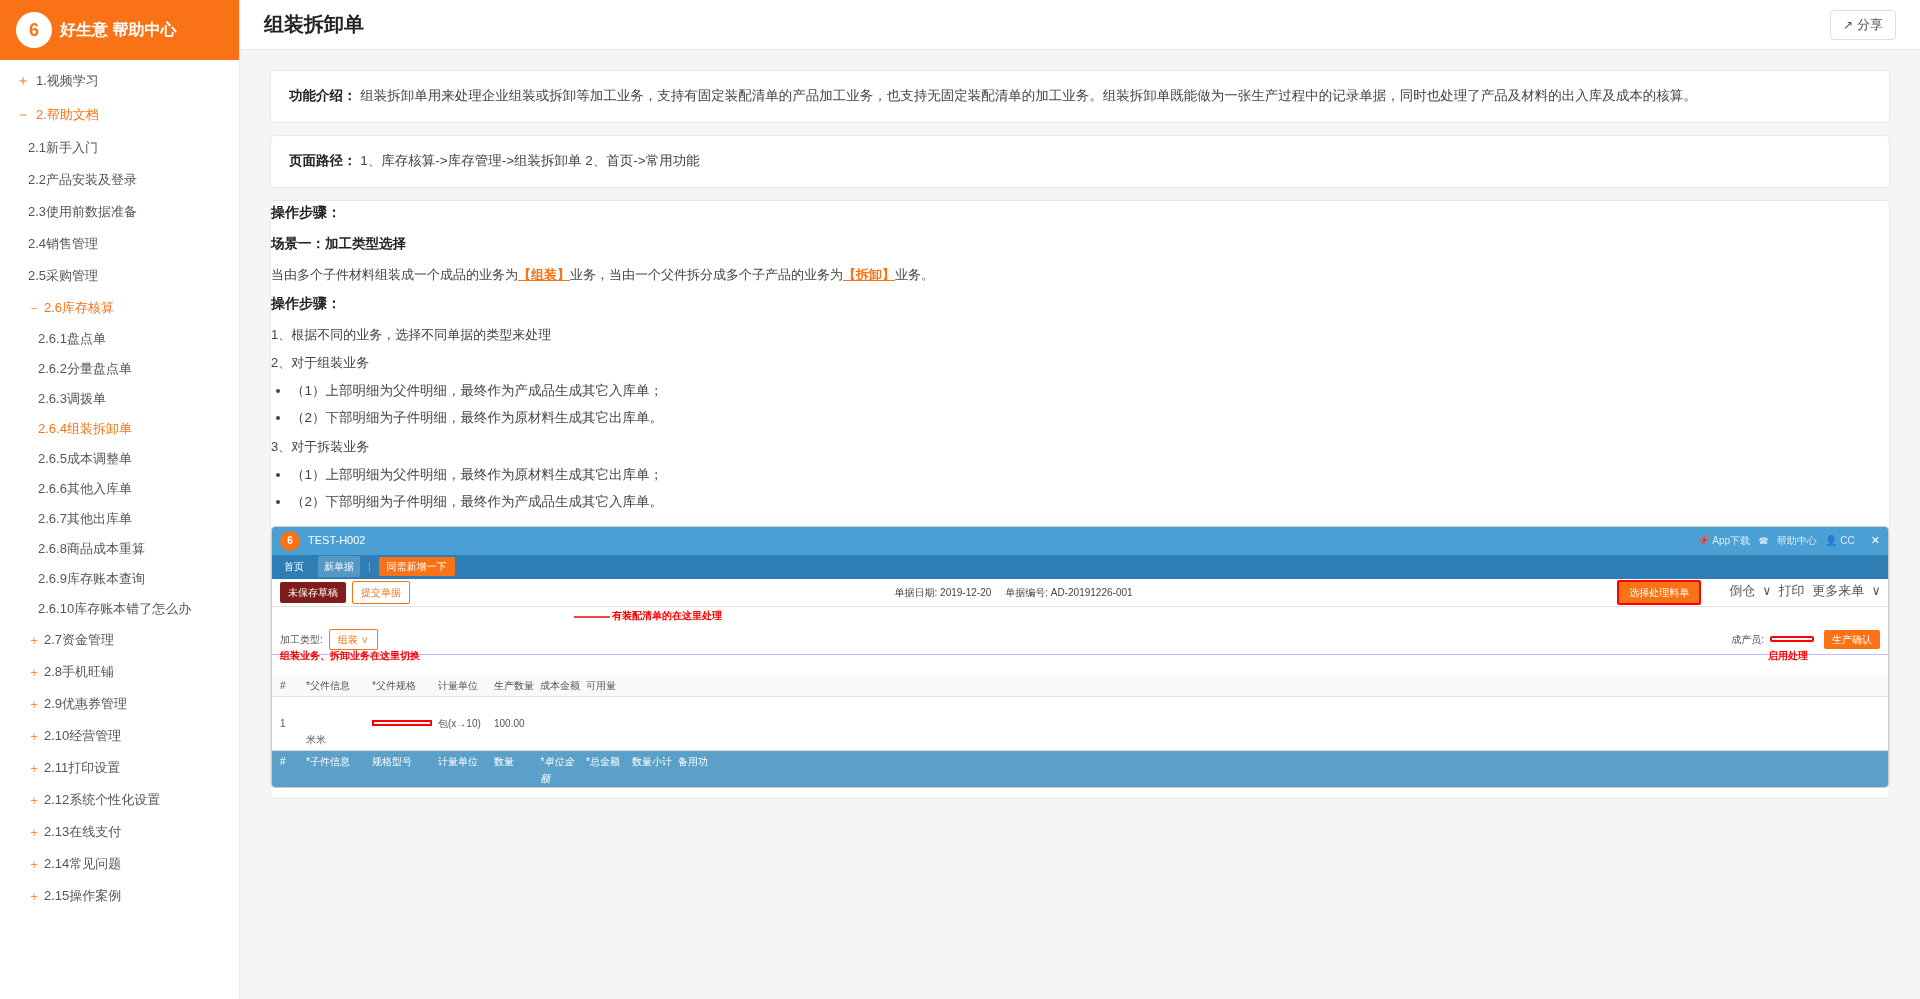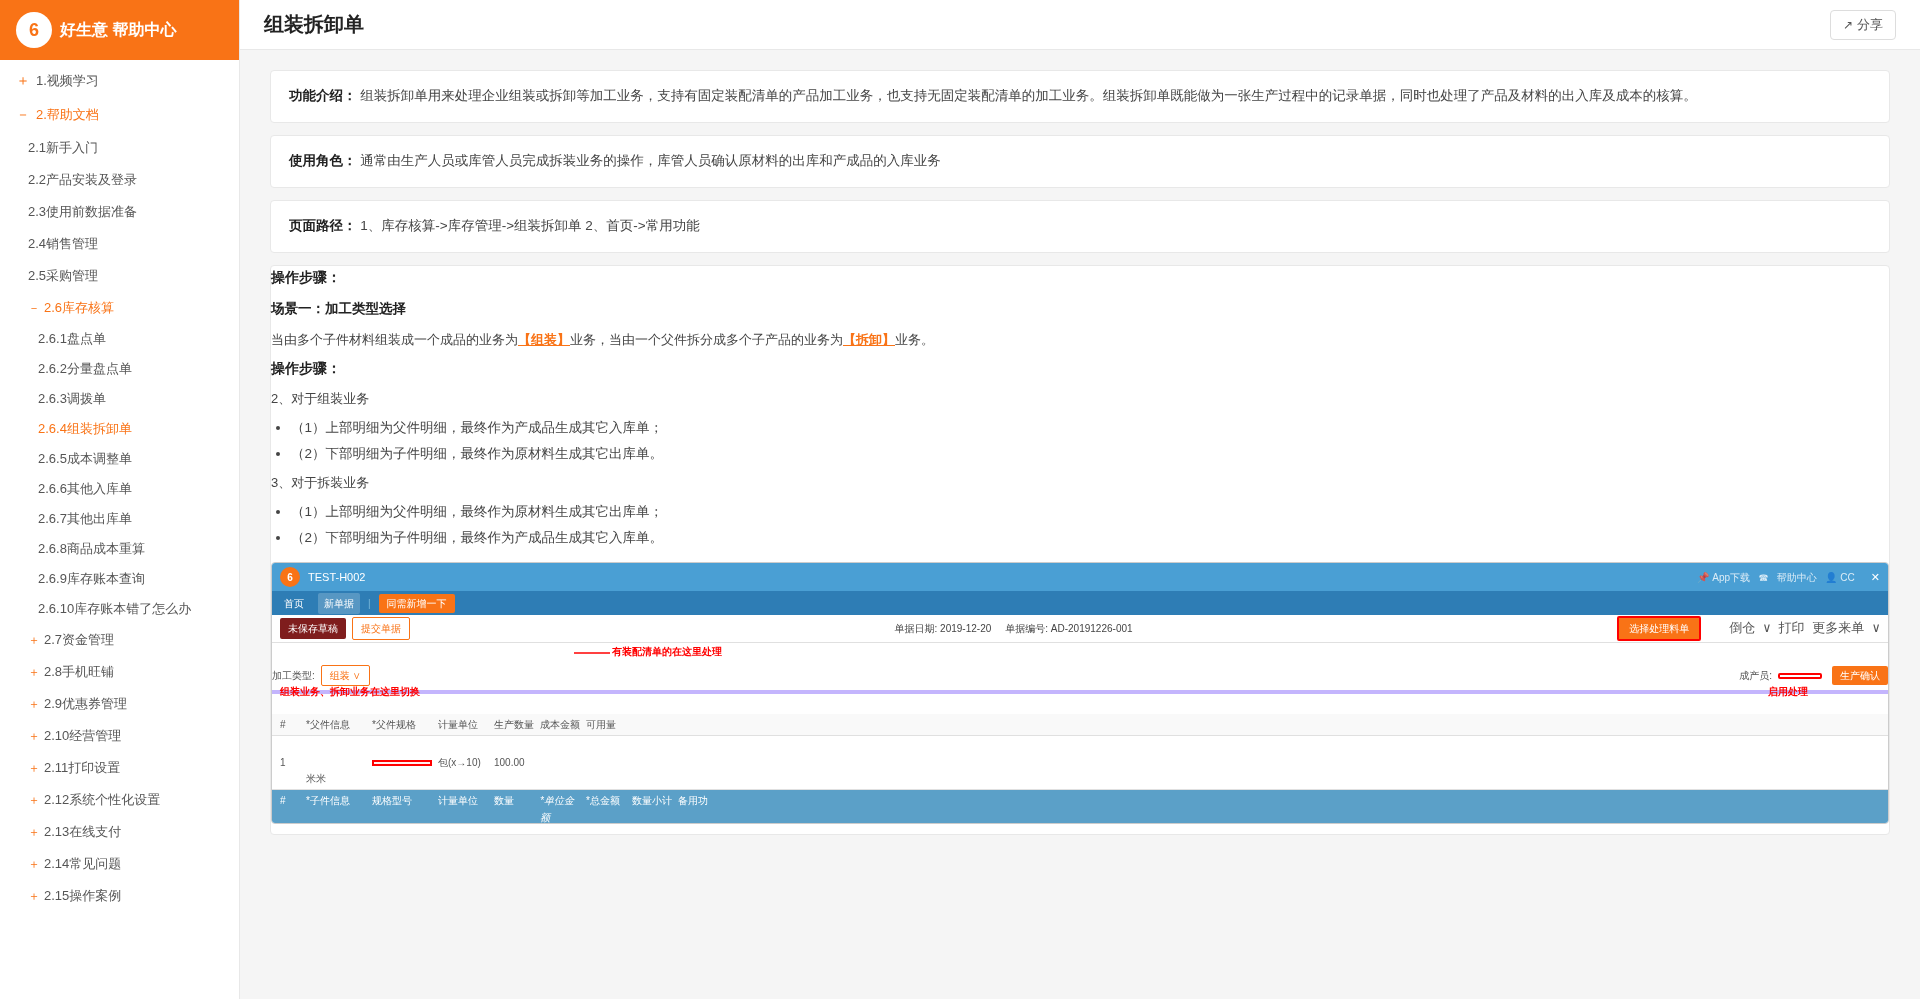--- a/index.html
+++ b/index.html
@@ -355,43 +355,40 @@
     </button>
   </div>
 
   <div id="content-area">
 
     <div class="content-block">
       <span class="section-label">功能介绍：</span>
       <span>组装拆卸单用来处理企业组装或拆卸等加工业务，支持有固定装配清单的产品加工业务，也支持无固定装配清单的加工业务。组装拆卸单既能做为一张生产过程中的记录单据，同时也处理了产品及材料的出入库及成本的核算。</span>
     </div>
 
-    <div class="content-block">
-      <span class="section-label">使用角色：</span>
-      <span>通常由生产人员或库管人员完成拆装业务的操作，库管人员确认原材料的出库和产成品的入库业务</span>
-    </div>
 
     <div class="content-block">
       <span class="section-label">页面路径：</span>
       <span>1、库存核算-&gt;库存管理-&gt;组装拆卸单 2、首页-&gt;常用功能</span>
     </div>
 
     <div class="content-block operations-section">
       <div class="op-step-title">操作步骤：</div>
 
       <div class="op-scene-title">
         <span>场景一：加工类型选择</span>
       </div>
 
       <div class="op-text">
         当由多个子件材料组装成一个成品的业务为<span class="orange-bold underline">【组装】</span>业务，当由一个父件拆分成多个子产品的业务为<span class="orange-bold underline">【拆卸】</span>业务。
       </div>
 
       <div class="op-step-title">操作步骤：</div>
 
+      <div class="op-text">1、根据不同的业务，选择不同单据的类型来处理</div>
 
       <div class="op-text">2、对于组装业务</div>
       <ul class="op-sub-list">
         <li>（1）上部明细为父件明细，最终作为产成品生成其它入库单；</li>
         <li>（2）下部明细为子件明细，最终作为原材料生成其它出库单。</li>
       </ul>
 
       <div class="op-text">3、对于拆装业务</div>
       <ul class="op-sub-list">
         <li>（1）上部明细为父件明细，最终作为原材料生成其它出库单；</li>
@@ -430,21 +427,21 @@
             </div>
 
             <div style="position:relative; padding: 0 8px; font-size:10px; color:#555; height:18px; display:flex; align-items:center;">
               <span style="color:red;font-weight:bold;position:absolute;left:340px;top:0px;">有装配清单的在这里处理</span>
 
               <svg style="position:absolute;left:300px;top:4px;" width="40" height="12">
                 <line x1="38" y1="6" x2="2" y2="6" stroke="red" stroke-width="1.5" marker-end="url(#arr)"></line>
               </svg>
             </div>
 
-            <div style="padding:4px 0;display:flex;align-items:center;gap:6px;font-size:10px;border-bottom:4px solid #c4b5fd;position:relative;">
+            <div style="padding:4px 8px;display:flex;align-items:center;gap:6px;font-size:10px;border-bottom:1px solid #c4b5fd;position:relative;">
               <span style="color:#555;">加工类型:</span>
               <span style="border:1px solid #f97316;color:#f97316;padding:1px 8px;border-radius:2px;">组装 ∨</span>
               <span style="flex:1"></span>
               <span style="color:#555;">成产员:</span>
               <span style="border:2px solid red;padding:1px 20px;border-radius:2px;background:#fff;"></span>
               <span style="background:#f97316;color:#fff;padding:1px 8px;border-radius:2px;margin-left:4px;">生产确认</span>
 
               <div style="position:absolute;left:8px;top:22px;color:red;font-size:10px;font-weight:bold;white-space:nowrap;">组装业务、拆卸业务在这里切换</div>
 
               <div style="position:absolute;right:80px;top:22px;color:red;font-size:10px;font-weight:bold;">启用处理</div>

